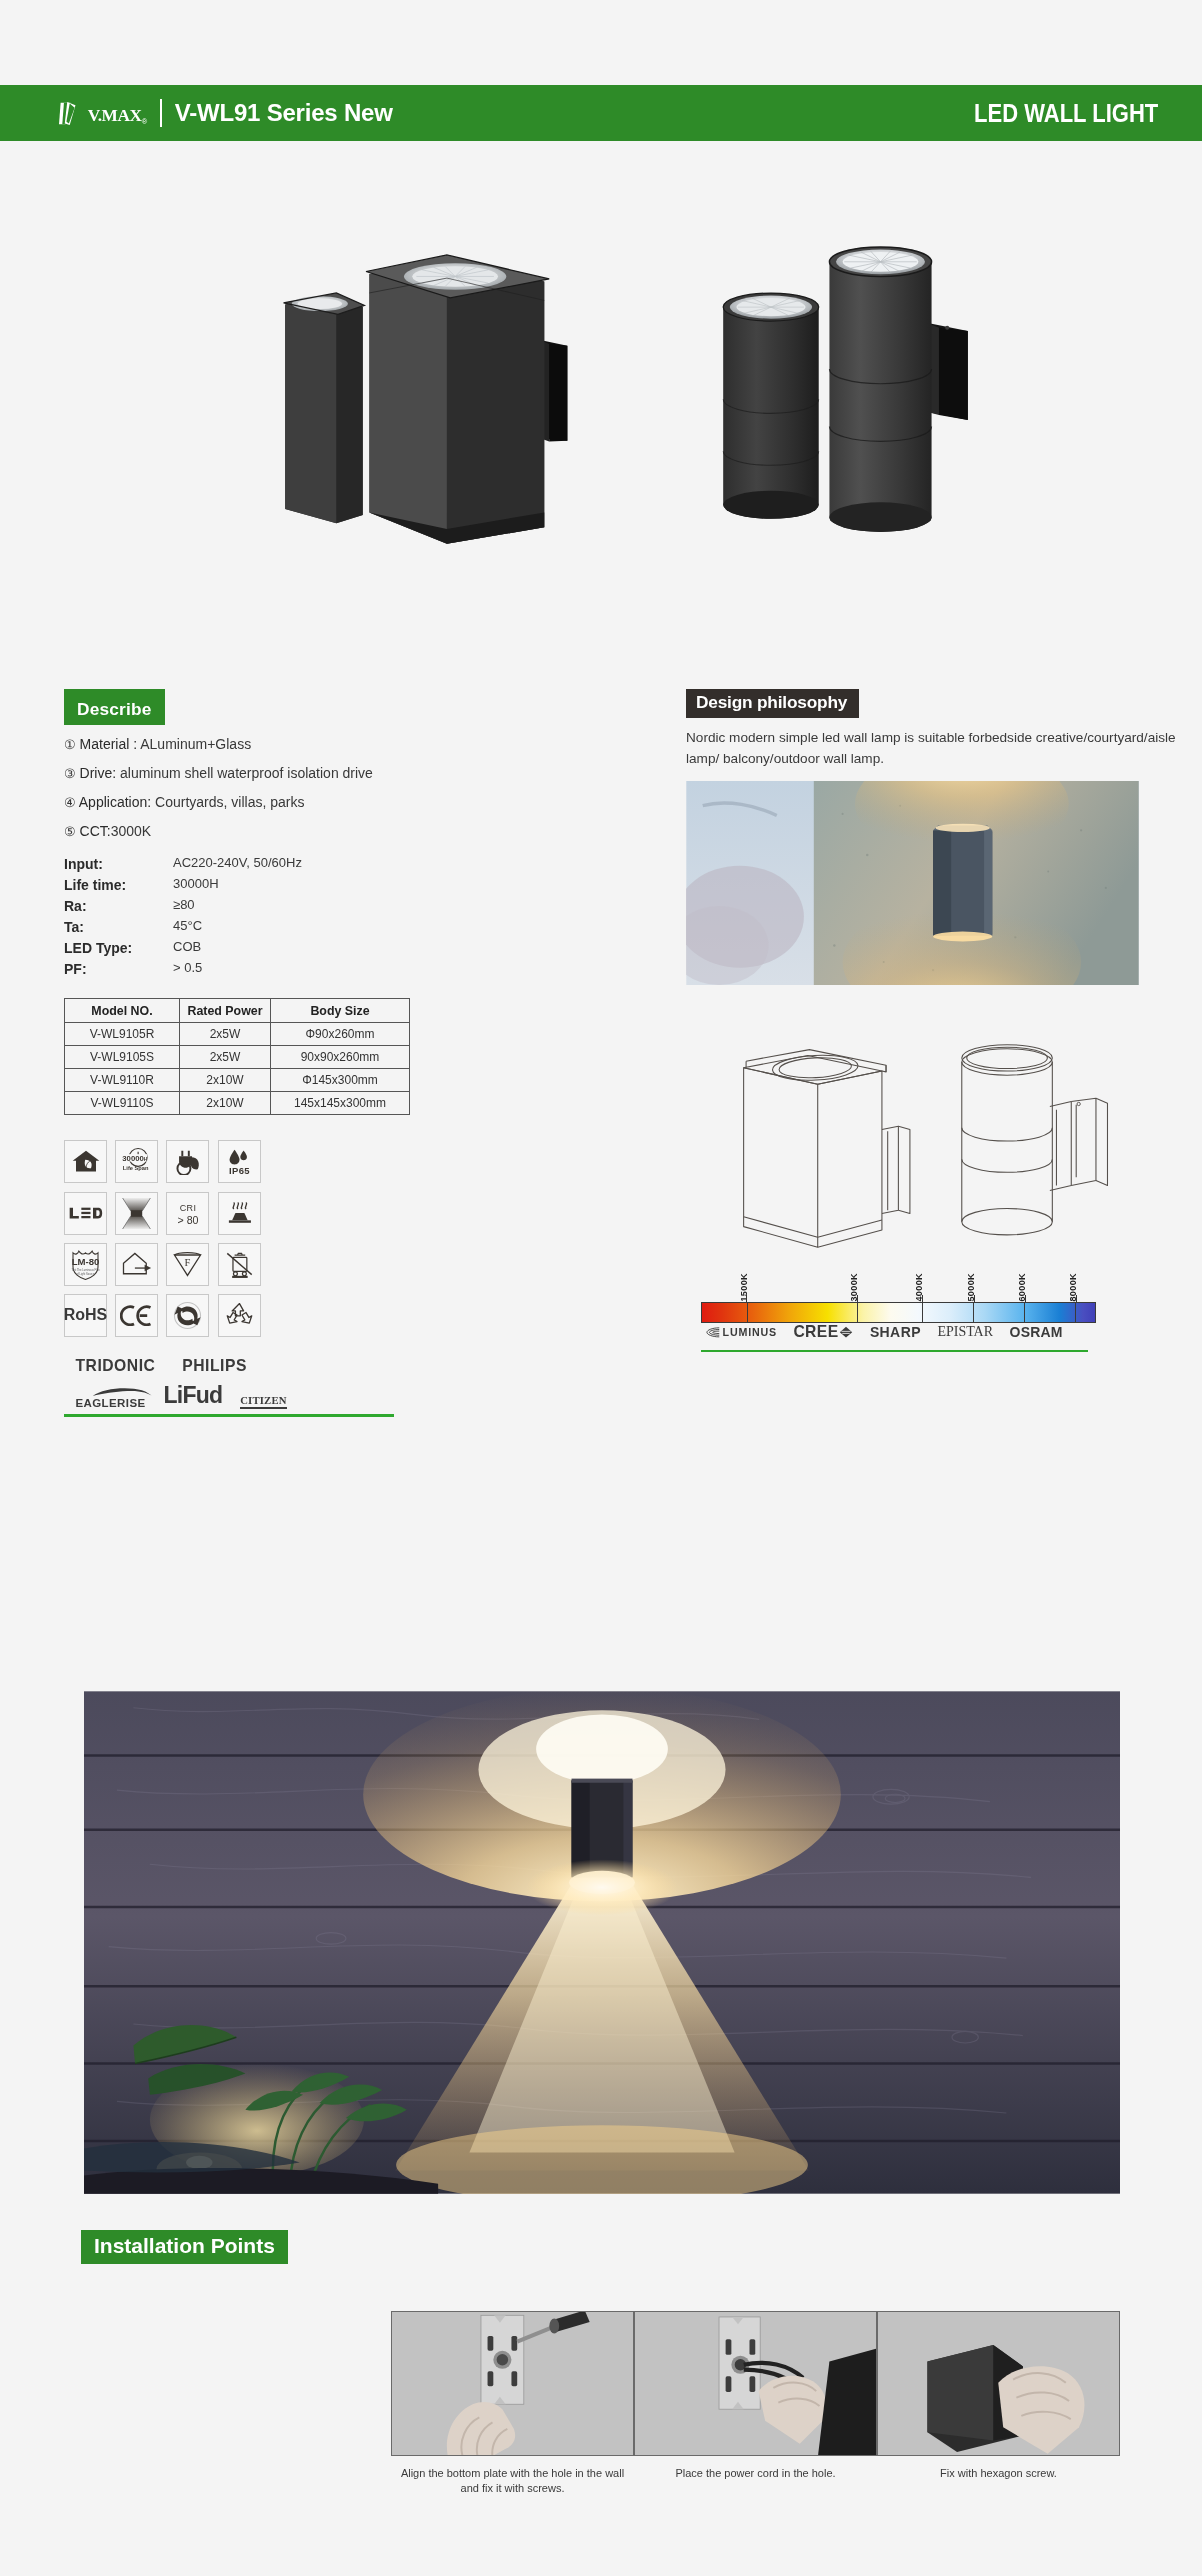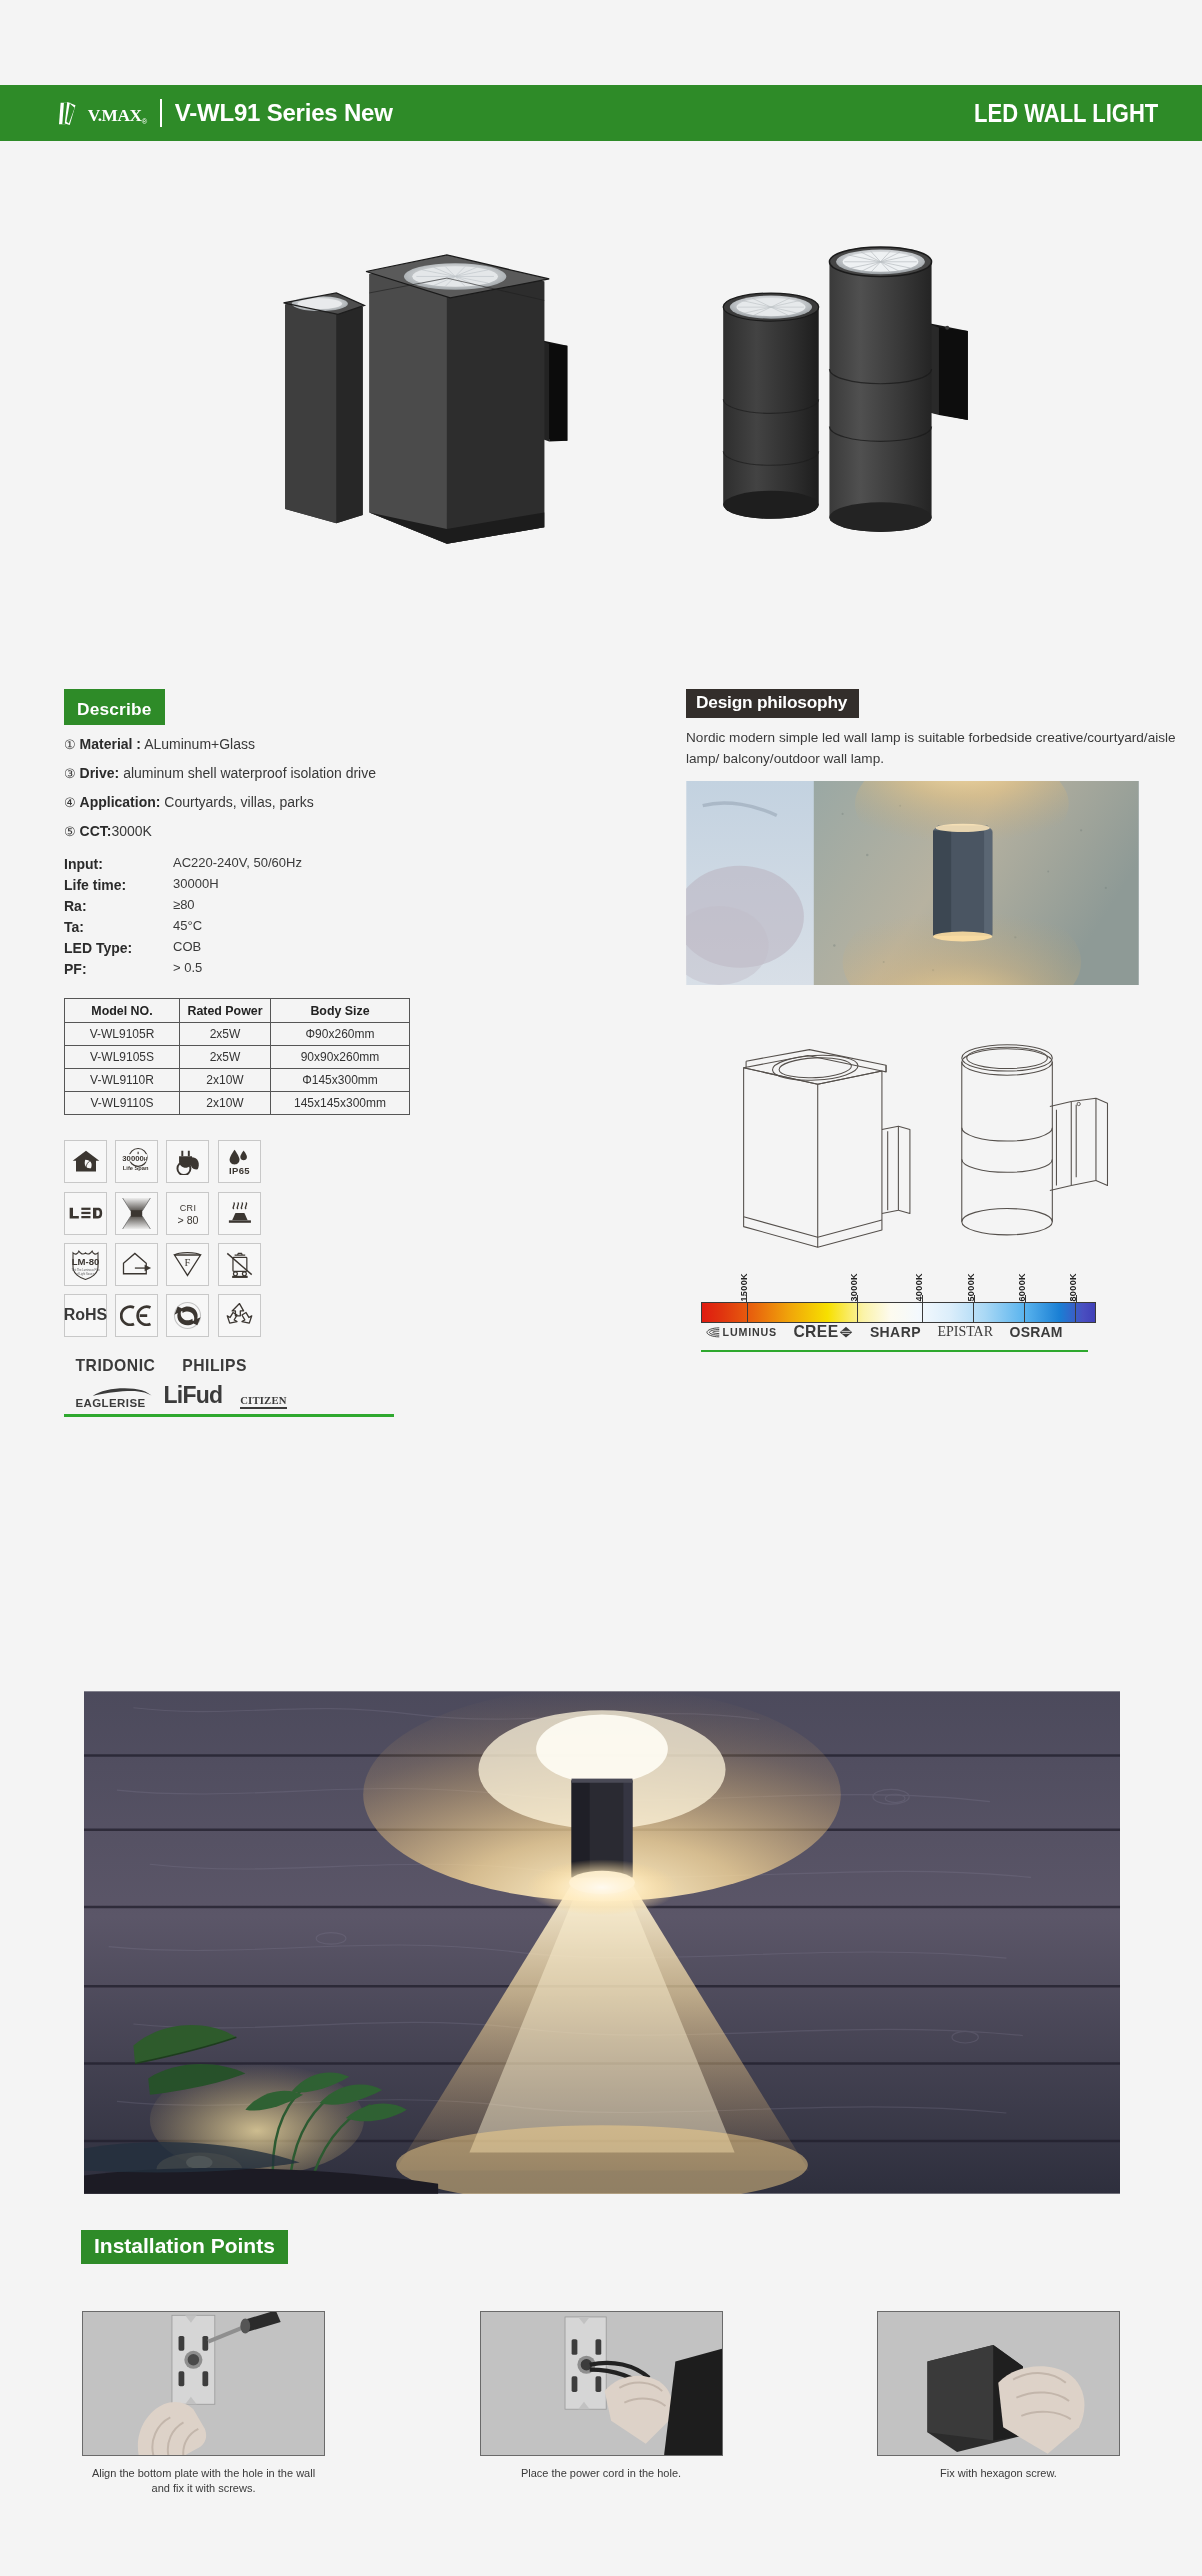--- a/index.html
+++ b/index.html
@@ -89,21 +89,21 @@
   }
 
   
   .col-left { position: absolute; left: 64px; top: 689px; width: 527px; }
   .desc-list { margin-top: 11.5px; }
   .desc-line {
     font-size: 14px; color: #383838; line-height: 1;
     margin-bottom: 15px;
     font-family: "Liberation Sans", sans-serif;
   }
-  .desc-line b { font-weight: bold; color: #2b2b2b; }
+  .desc-line b { font-weight: normal; color: #2b2b2b; }
   .circled { font-size: 13px; }
 
   .spec-table { margin-top: 18px; }
   .spec-row { display: flex; margin-bottom: 5px; line-height: 1.15; }
   .spec-k {
     width: 109px; font-size: 14px; font-weight: bold; color: #2b2b2b;
   }
   .spec-v { font-size: 13px; color: #3a3a3a; }
 
   
@@ -220,21 +220,21 @@
   .install-head { position: absolute; left: 81px; top: 2230px; }
   .tag-green-inst {
     display: inline-block;
     background: #2e8b28; color: #fff;
     font-size: 21px; font-weight: bold;
     padding: 4.1px 13px 5.8px 13px;
   }
   .install-row {
     position: absolute; left: 82px; top: 2311px;
     width: 1038px;
-    display: flex; justify-content: space-between;
+    display: flex; justify-content: flex-end;
   }
   .inst-cell { width: 243px; }
   .inst-img {
     width: 243px; height: 145px;
     border: 0.8px solid #6a6a6a;
     background: #c0c0c0;
     position: relative; overflow: hidden;
   }
   .inst-cap {
     margin-top: 10px;

